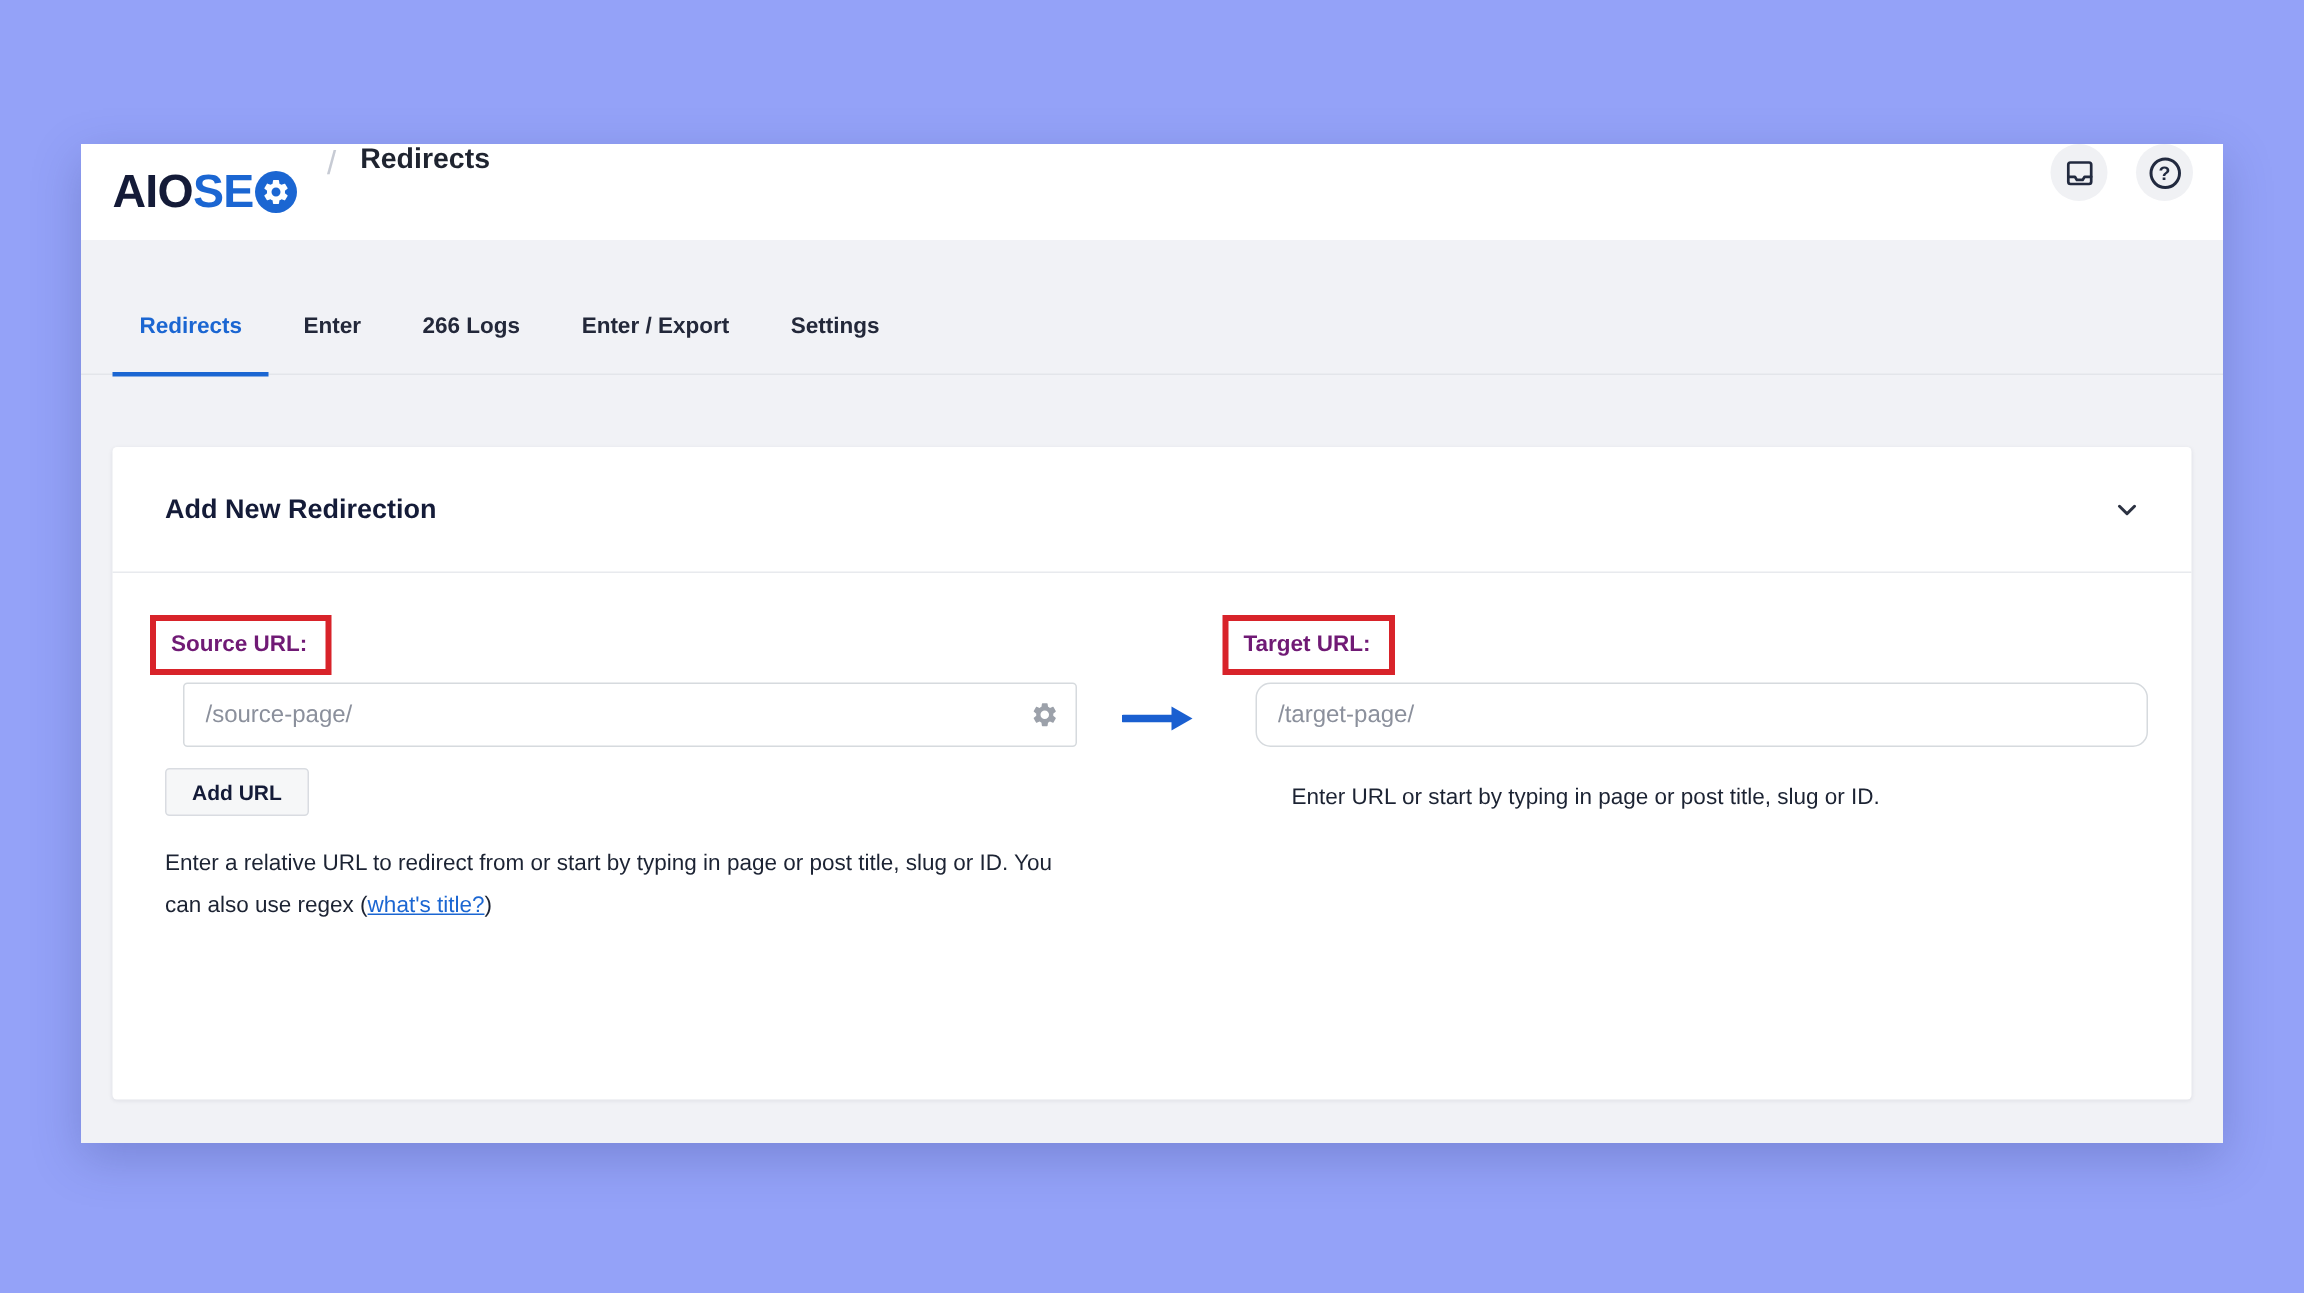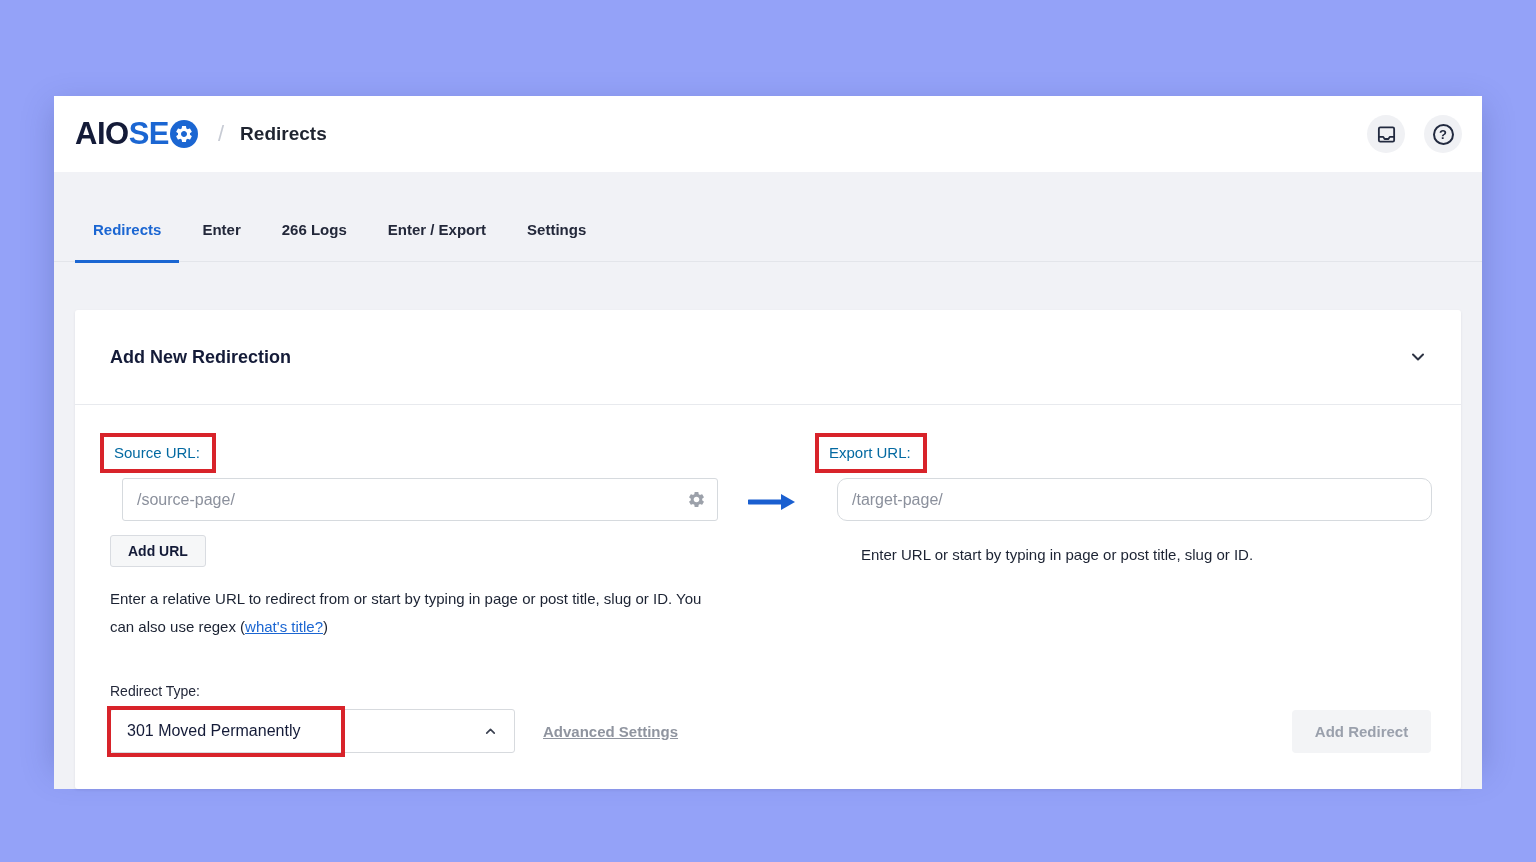--- a/index.html
+++ b/index.html
@@ -10,22 +10,22 @@
     color:#141B38;
     position:relative;
   }
   .panel {
     position:absolute; left:54px; top:96px; width:1428px; height:666px;
     background:#fff; box-shadow:0 10px 30px rgba(40,50,120,.25);
     display:flex; flex-direction:column;
   }
   
   .hdr {
-    height:76px; background:#fff; flex:0 0 auto;
-    display:flex; align-items:center; padding:0 20px 0 21px;
+    height:64px; background:#fff; flex:0 0 auto;
+    display:flex; padding:0 20px 0 21px;
   }
   .logo { display:flex; align-items:center; font-weight:800; font-size:31px; letter-spacing:-.5px; cursor:pointer; }
   .logo .aio { color:#141B38; }
   .logo .se  { color:#1B66D2; }
   .logo-gear {
     width:28px; height:28px; border-radius:50%; background:#1B66D2;
     display:flex; align-items:center; justify-content:center; margin-left:1px;
   }
   .crumb-sep { color:#C7CBD4; font-size:22px; font-weight:400; margin:0 16px 0 20px; }
   .page-title { font-size:19px; font-weight:600; color:#1F2430; }
@@ -49,36 +49,36 @@
     padding:0 18px 22px 18px; margin-right:5px; font-size:15px; font-weight:700;
     color:#23283A; cursor:pointer; border-bottom:3px solid transparent; margin-bottom:-2px;
   }
   .tab.active { color:#1B66D2; border-bottom-color:#1B66D2; }
   
   .card {
     margin:48px 21px 0 21px; background:#fff; border-radius:3px;
     box-shadow:0 1px 3px rgba(20,27,56,.08); min-height:435px;
   }
   .card-head {
-    height:95px; padding:0 33px 0 35px;
+    height:84px; padding:0 33px 0 35px;
     display:flex; align-items:center; justify-content:space-between;
     border-bottom:1px solid #E8EAEE;
   }
   .card-title { font-size:18px; font-weight:700; color:#141B38; }
   .card-body { padding:28px 30px 36px 35px; }
   .form-top { display:flex; }
   .col-left  { width:608px; flex:0 0 auto; }
   .arrow-cell { width:107px; flex:0 0 auto; display:flex; justify-content:center; padding-top:60px; }
   .col-right { width:607px; flex:0 0 auto; }
   .label-row { height:45px; }
   .red-box {
     display:inline-block; border:4px solid #D8232A; padding:7px 12px 7px 10px;
     margin-left:-10px; background:transparent;
   }
-  .field-label { font-size:15px; font-weight:400; color:#0369a1; }
+  .field-label { font-size:15px; font-weight:700; color:#701a75; }
   .input-wrap { position:relative;padding-left:12px; }
   .text-input {
     width:100%; height:43px; border:1px solid #D6DADE; border-radius:3px;
     padding:0 40px 0 14px; font-size:16px; color:#141B38; background:#fff;
     font-family:"Liberation Sans", sans-serif; outline:none;
   }
   .col-right .text-input { padding-right:14px;border-radius:10px; }
   .text-input::placeholder { color:#8B909C; opacity:1; }
   .input-gear { position:absolute; right:12px; top:12px; }
   .add-url-btn {
@@ -194,45 +194,27 @@
               <svg width="48" height="18" viewBox="0 0 48 18" fill="none">
                 <line x1="1" y1="9" x2="36" y2="9" stroke="#1A5FD0" stroke-width="5" stroke-linecap="round"></line>
                 <polygon points="33,1 47,9 33,17" fill="#1A5FD0"></polygon>
               </svg>
             </span>
           </div>
 
           <div class="col-right">
             <div class="label-row">
               <span class="red-box">
-                <span class="field-label">Export URL:</span>
+                <span class="field-label">Target URL:</span>
               </span>
             </div>
             <div class="input-wrap">
               <input class="text-input" type="text" placeholder="/target-page/" style="">
             </div>
             <p class="helper">Enter URL or start by typing in page or post title, slug or ID.</p>
           </div>
         </div>
 
-        <div class="form-bottom">
-          <div>
-            <label class="rt-label">Redirect Type:</label>
-            <div class="select-row">
-              <div class="select">
-                <span class="select-value">301 Moved Permanently</span>
-                <span class="select-caret">
-                  <svg width="15" height="15" viewBox="0 0 24 24" fill="none" stroke="#3A4050" stroke-width="2.6" stroke-linecap="round" stroke-linejoin="round">
-                      <polyline points="6,14.5 12,8.5 18,14.5"></polyline>
-                    </svg>
-                </span>
-                <div class="select-red-overlay"></div>
-              </div>
-              <a class="advanced">Advanced Settings</a>
-            </div>
-          </div>
-          <button class="add-redirect-btn" disabled="">Add Redirect</button>
-        </div>
 
       </div>
     </div>
   </div>
 </div>
 
 </body></html>

